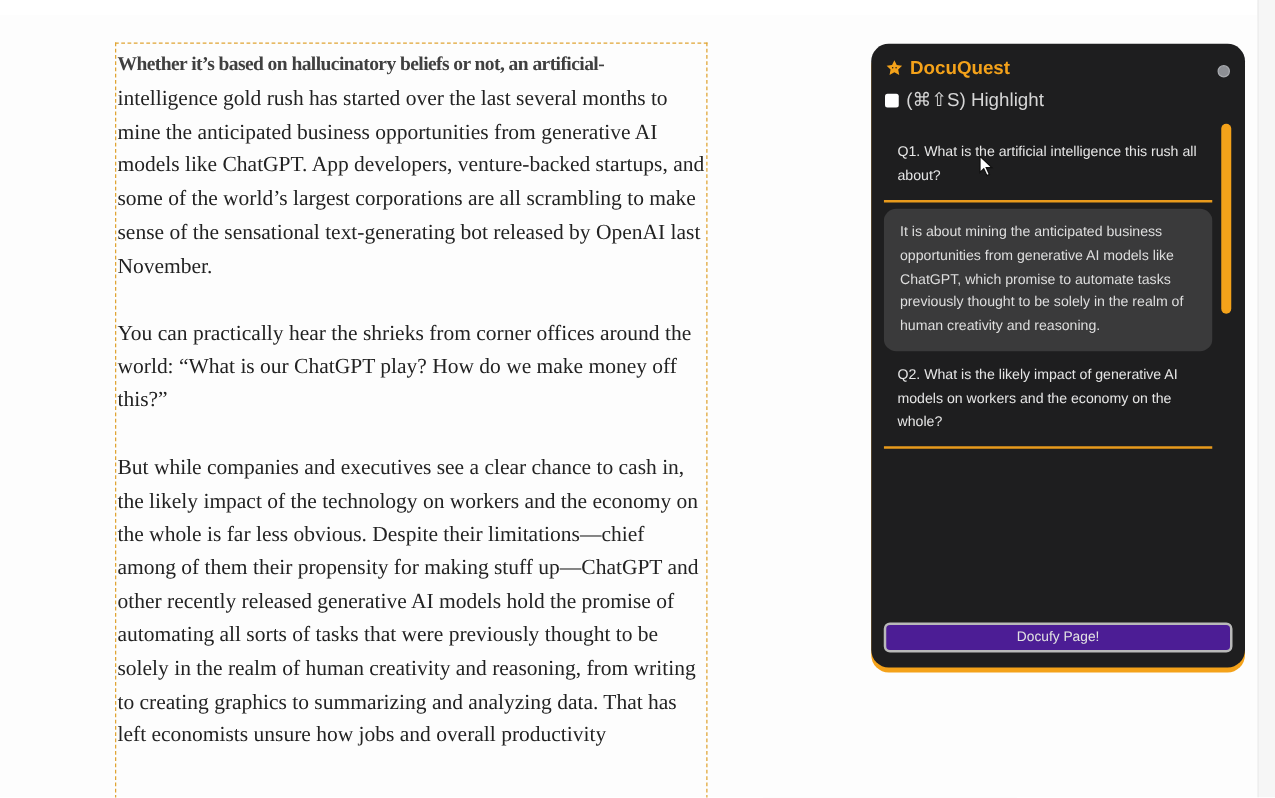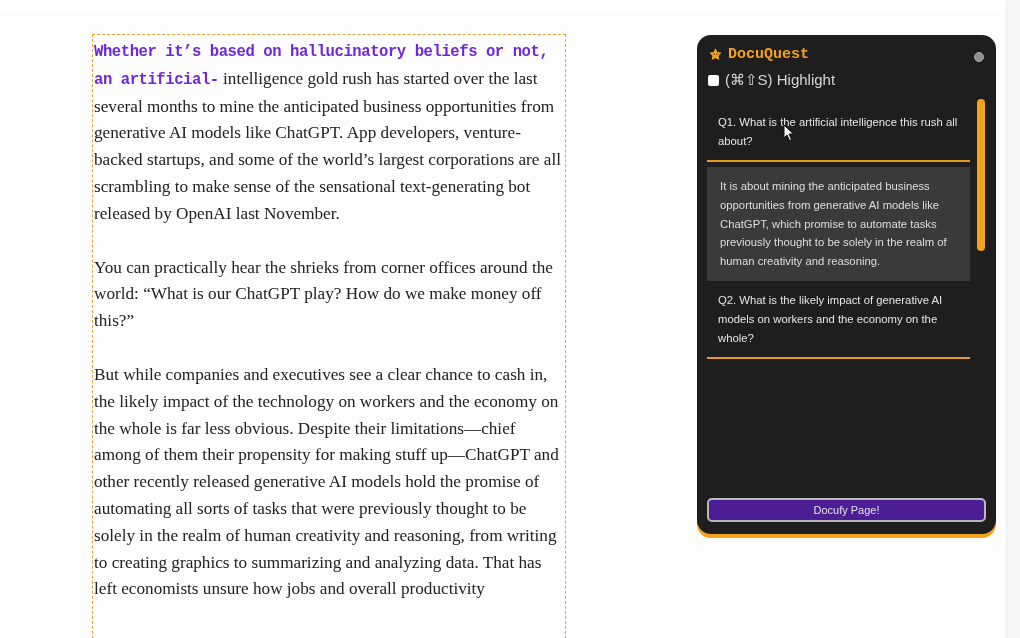--- a/index.html
+++ b/index.html
@@ -25,39 +25,39 @@
       border: 1.5px dashed #e0a433;
       padding: 3px 0 0 1px;
       color: #222;
       font-family: "Liberation Serif", "DejaVu Serif", serif;
       font-size: 17.2px;
       line-height: 26.8px;
       overflow: hidden;
     }
     .article p { margin-bottom: 27px; }
     .lead {
-      font-family: Liberation Mono, monospace;
+      font-family: Liberation Serif, serif;
       font-weight: bold;
       font-size: 15.6px;
       letter-spacing: -0.45px;
-      color: #6d28d9;
+      color: #404040;
     }
 
     .panel {
       position: absolute; left: 697px; top: 35px; width: 299px; height: 499px;
       background: #1e1e1f;
       border-radius: 14px;
       box-shadow: 0 4px 0 #f4a21a;
       color: #e8e8e8;
       font-family: "Liberation Sans", sans-serif;
     }
     .brand {
       position: absolute; left: 11px; top: 11px;
       display: flex; align-items: center; gap: 5px;
-      color: #f4a21a; font-weight: bold; font-size: 15px; font-family: Liberation Mono, monospace;
+      color: #f4a21a; font-weight: bold; font-size: 15px;
     }
     .star { width: 15px; height: 15px; }
     .status-dot {
       position: absolute; right: 12px; top: 17px;
       width: 10px; height: 10px; border-radius: 50%;
       background: #8d8f94; border: 1px solid #a8aaae;
     }
     .highlight-row {
       position: absolute; left: 11px; top: 36px;
       display: flex; align-items: center; gap: 6px;
@@ -74,21 +74,21 @@
     .question {
       padding: 10px 11px 9px 11px;
       font-size: 11.3px; line-height: 19px; color: #e6e6e6;
       border-bottom: 2.5px solid #e89a1c;
       cursor: pointer;
     }
     .answer {
       margin-top: 5px; margin-bottom: 0;
       background: #3a3a3b;
       padding: 10px 12px 10px 13px;
-      font-size: 11.3px; line-height: 18.8px; color: #dedede;
+      font-size: 11.3px; line-height: 18.8px; color: #dedede; border-radius: 10px;
     }
     .scroll-thumb {
       position: absolute; left: 280px; top: 64px;
       width: 8px; height: 152px; border-radius: 4px;
       background: #f4a21a;
     }
     .docufy-btn {
       position: absolute; left: 10px; top: 463px; width: 279px; height: 24px;
       border: 2px solid #b9b9b9; border-radius: 5px;
       background: #4c1d95; color: #e2e2e2;

